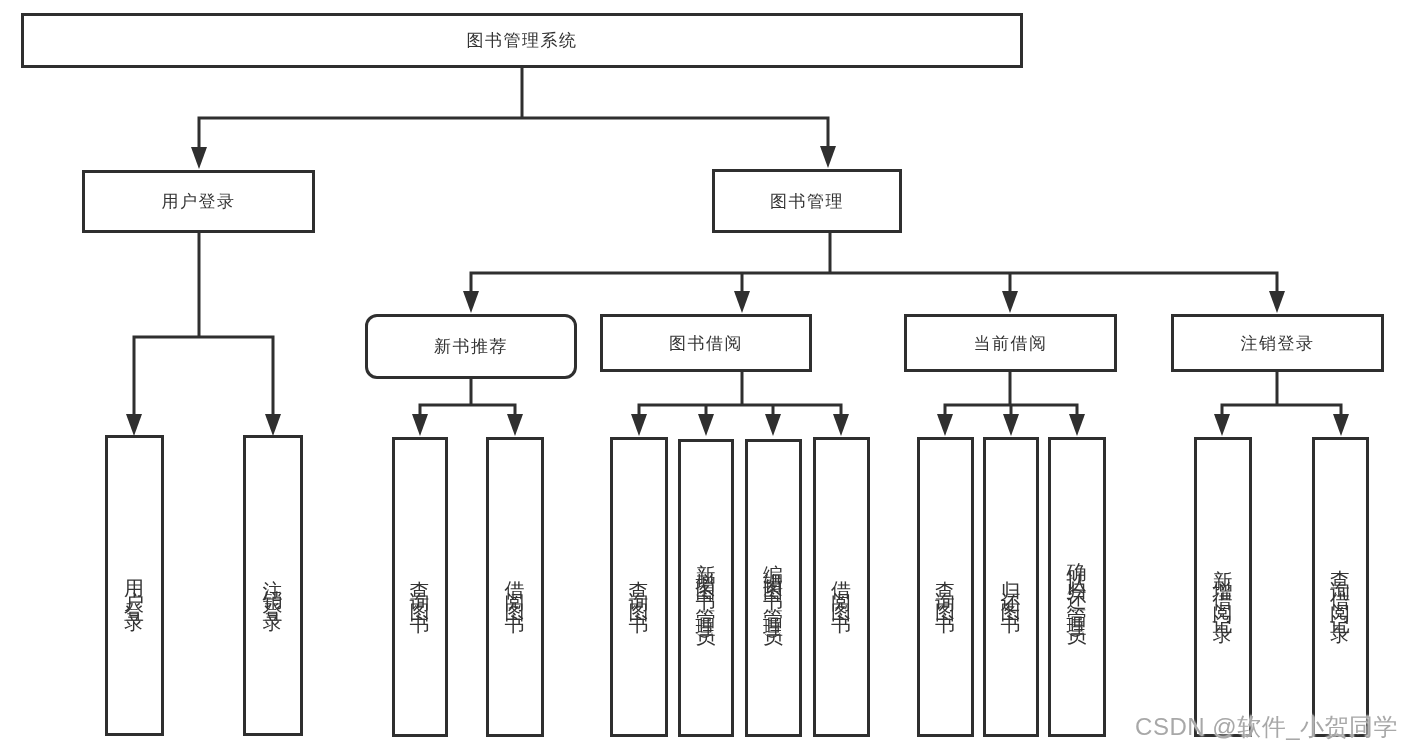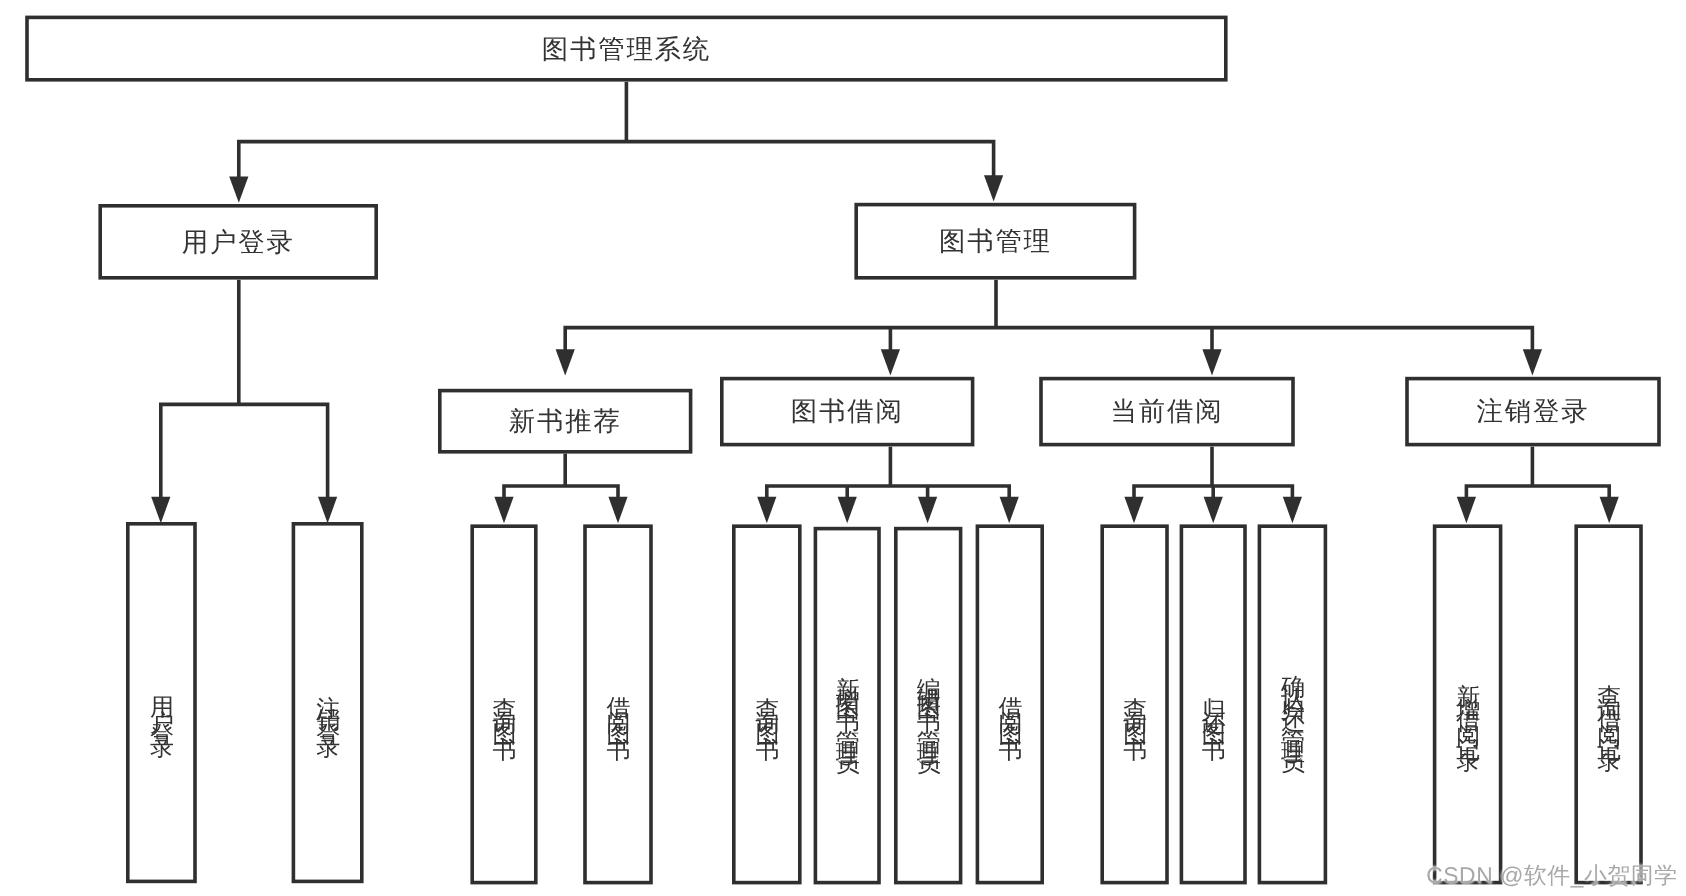--- a/index.html
+++ b/index.html
@@ -34,35 +34,35 @@
     box-sizing: border-box;
     border: 3px solid var(--line);
     background: var(--background);
     color: var(--text);
     display: flex;
     align-items: center;
     justify-content: center;
     z-index: 2;
     text-align: center;
   }
-  .h-node { font-size: 22px; letter-spacing: 1.5px; }
+  .h-node { font-size: 17px; letter-spacing: 1.5px; }
   .v-node {
     writing-mode: vertical-rl;
     text-orientation: mixed;
     font-size: 20px;
     letter-spacing: 11px;
     line-height: 1;
   }
   .v-node.tight { letter-spacing: 9px; }
   .watermark {
     position: absolute;
     right: 7px;
     bottom: 4px;
     z-index: 3;
-    font-size: 19px;
+    font-size: 24px;
     letter-spacing: 0.5px;
     color: var(--watermark);
     text-shadow: 1px 1px 2px rgba(255,255,255,0.95), -1px -1px 2px rgba(255,255,255,0.95);
     white-space: nowrap;
   }
 </style>
 </head>
 <body>
 
 <div class="canvas">
@@ -125,28 +125,28 @@
       <path d="M1277 372 V405"></path>
       <path d="M1222 417 V405 H1341 V417"></path>
       <polygon points="1214,414 1230,414 1222,436"></polygon>
       <polygon points="1333,414 1349,414 1341,436"></polygon>
     </g>
   </svg>
 
   <div class="node h-node" style="left:21px; top:13px; width:1002px; height:55px;">图书管理系统</div>
 
   <div class="node h-node" style="left:82px; top:170px; width:233px; height:63px;">用户登录</div>
-  <div class="node h-node" style="left:712px; top:169px; width:235px; height:64px;">图书管理</div>
+  <div class="node h-node" style="left:712px; top:169px; width:190px; height:64px;">图书管理</div>
 
   <div class="node v-node" style="left:105px; top:435px; width:59px; height:301px;">用户登录</div>
   <div class="node v-node" style="left:243px; top:435px; width:60px; height:301px;">注销登录</div>
 
-  <div class="node h-node" style="left:365px; top:324px; width:212px; height:54px;">新书推荐</div>
+  <div class="node h-node" style="left:365px; top:314px; width:212px; height:65px;border-radius:12px;">新书推荐</div>
   <div class="node h-node" style="left:600px; top:314px; width:212px; height:58px;">图书借阅</div>
-  <div class="node h-node" style="left:866px; top:314px; width:213px; height:58px;">当前借阅</div>
+  <div class="node h-node" style="left:904px; top:314px; width:213px; height:58px;">当前借阅</div>
   <div class="node h-node" style="left:1171px; top:314px; width:213px; height:58px;">注销登录</div>
 
   <div class="node v-node" style="left:392px; top:437px; width:56px; height:300px;">查询图书</div>
   <div class="node v-node" style="left:486px; top:437px; width:58px; height:300px;">借阅图书</div>
 
   <div class="node v-node" style="left:610px; top:437px; width:58px; height:300px;">查询图书</div>
   <div class="node v-node tight" style="left:678px; top:439px; width:56px; height:298px;">新增图书（管理员）</div>
   <div class="node v-node tight" style="left:745px; top:439px; width:57px; height:298px;">编辑图书（管理员）</div>
   <div class="node v-node" style="left:813px; top:437px; width:57px; height:300px;">借阅图书</div>
 

